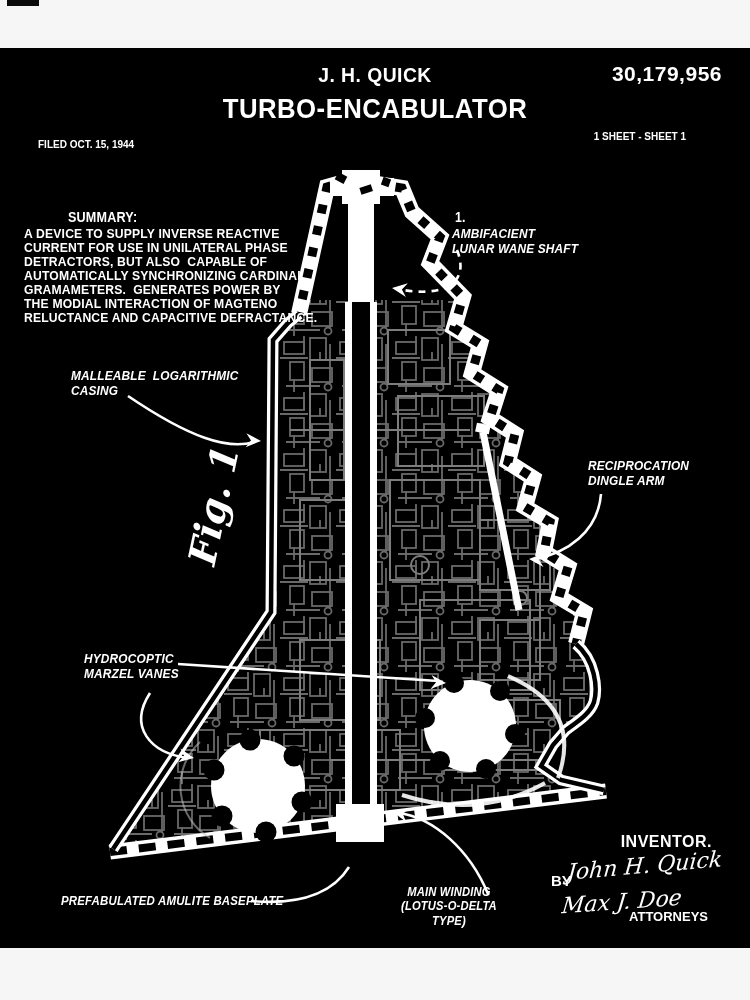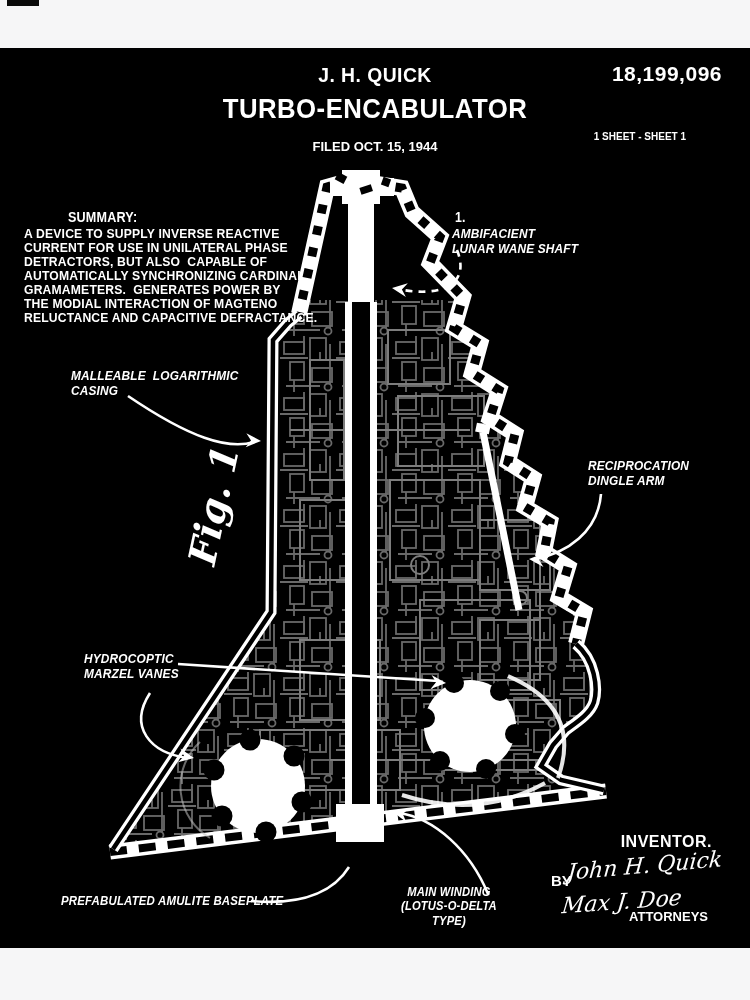--- a/index.html
+++ b/index.html
@@ -16,21 +16,21 @@
   .corner-artifact { position:absolute; left:7px; top:0; width:32px; height:6px; background:#0a0a0a; }
   svg.fig { position:absolute; left:0; top:0; width:750px; height:1000px; }
 
   .txt { position:absolute; color:#fff; font-weight:bold; white-space:pre-wrap; }
   .cond { transform:scaleX(.9); transform-origin:left top; letter-spacing:.2px; }
   .condc { transform:scaleX(.92); transform-origin:center top; letter-spacing:.3px; }
 
   .hdr-date   { left:25px;  top:64px;  font-size:17px; }
   .hdr-name   { left:0; right:0; top:63px;  font-size:21px; text-align:center; letter-spacing:.5px; }
   .hdr-title  { left:0; right:0; top:93px;  font-size:28px; text-align:center; letter-spacing:.5px; }
-  .hdr-filed  { left:0; right:0; top:139px; font-size:13px; text-align:center; }
+  .hdr-filed  { left:0; right:0; top:139px; font-size:10px; text-align:left;padding-left:38px; }
   .hdr-patno  { right:28px; top:62px;  font-size:21px; letter-spacing:.5px; }
   .hdr-sheet  { right:64px; top:131px; font-size:10px; }
 
   .sum-head { left:68px; top:209px; font-size:14px; }
   .sum-body { left:24px; top:227px; font-size:13.5px; line-height:14px; }
 
   .lbl { position:absolute; color:#fff; font-weight:bold; font-style:italic;
          font-size:13.5px; line-height:1.1; white-space:pre-wrap;
          transform:scaleX(.88); transform-origin:left top; letter-spacing:.2px; }
   .lbl-wane-num  { left:455px; top:210px; font-style:normal; font-size:14px; }
@@ -183,21 +183,21 @@
       <use href="#ah" transform="translate(446,683) rotate(4)"></use>
       <use href="#ah" transform="translate(194,758) rotate(10)"></use>
       <use href="#ah" transform="translate(393,812) rotate(192)"></use>
     </g>
   </svg>
 
 
   <div class="txt hdr-name condc">J. H. QUICK</div>
   <div class="txt hdr-title condc">TURBO-ENCABULATOR</div>
   <div class="txt hdr-filed">FILED OCT. 15, 1944</div>
-  <div class="txt hdr-patno">18,199,096</div>
+  <div class="txt hdr-patno">30,179,956</div>
   <div class="txt hdr-sheet">1 SHEET - SHEET 1</div>
 
   <div class="txt sum-head cond">SUMMARY:</div>
   <div class="txt sum-body cond">A DEVICE TO SUPPLY INVERSE REACTIVE
 CURRENT FOR USE IN UNILATERAL PHASE
 DETRACTORS, BUT ALSO  CAPABLE OF
 AUTOMATICALLY SYNCHRONIZING CARDINAL
 GRAMAMETERS.  GENERATES POWER BY
 THE MODIAL INTERACTION OF MAGTENO
 RELUCTANCE AND CAPACITIVE DEFRACTANCE.</div>

